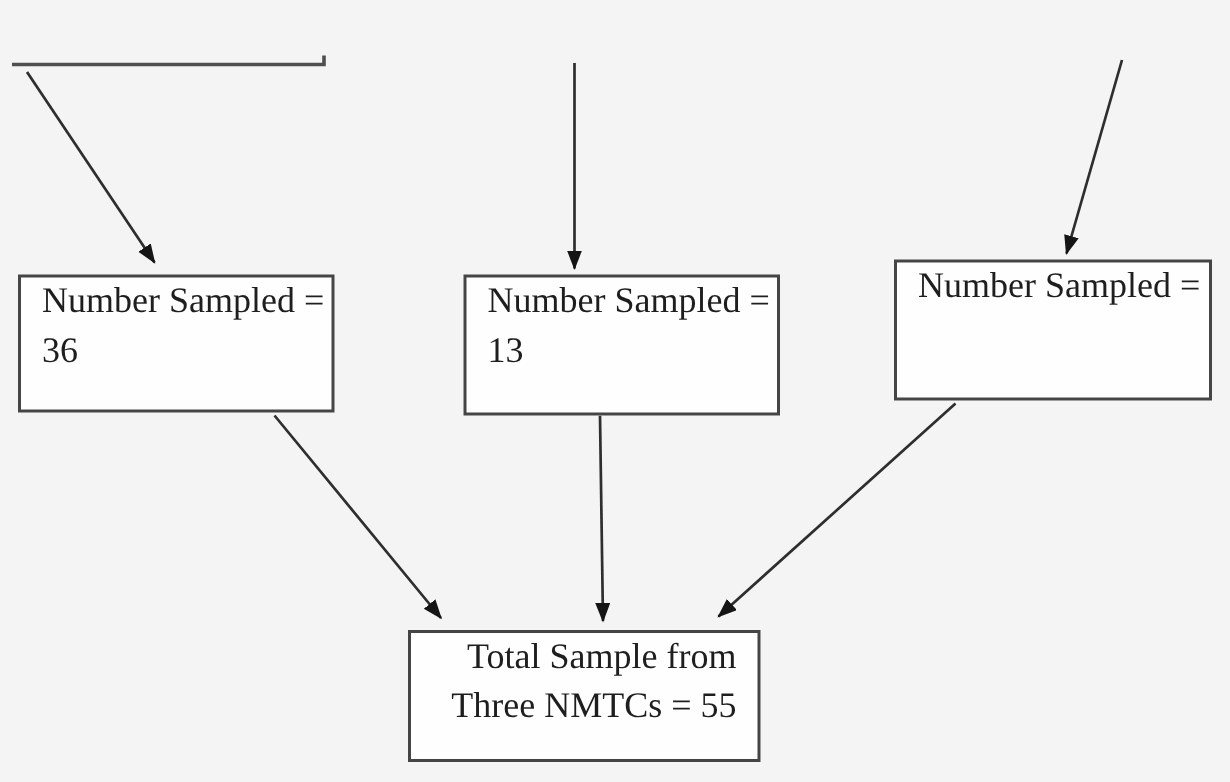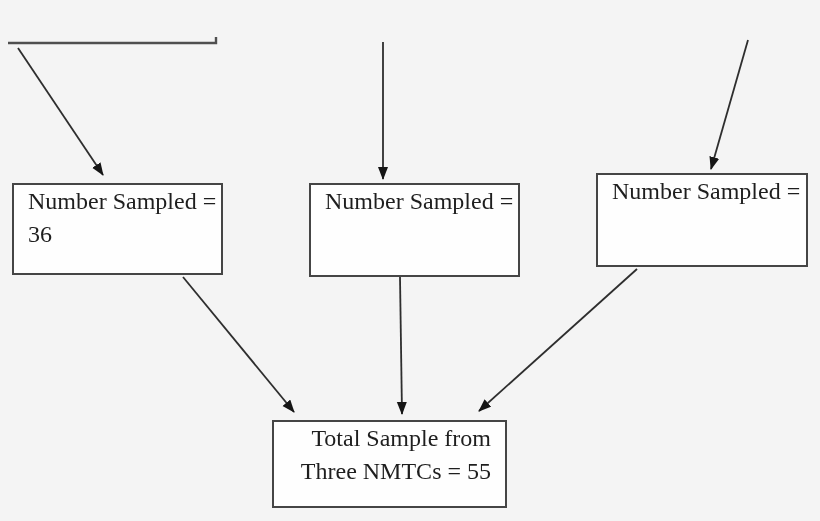--- a/index.html
+++ b/index.html
@@ -74,20 +74,21 @@
     <path class="arrow-line" d="M637,269 L479,411" marker-end="url(#ah)"></path>
   </svg>
 
   <div class="node node-sample-1">
     <span class="line">Number Sampled =</span>
     <span class="line">36</span>
   </div>
 
   <div class="node node-sample-2">
     <span class="line">Number Sampled =</span>
+    <span class="line">13</span>
   </div>
 
   <div class="node node-sample-3">
     <span class="line">Number Sampled =</span>
   </div>
 
   <div class="node node-total">
     <span class="line">Total Sample from</span>
     <span class="line">Three NMTCs = 55</span>
   </div>

